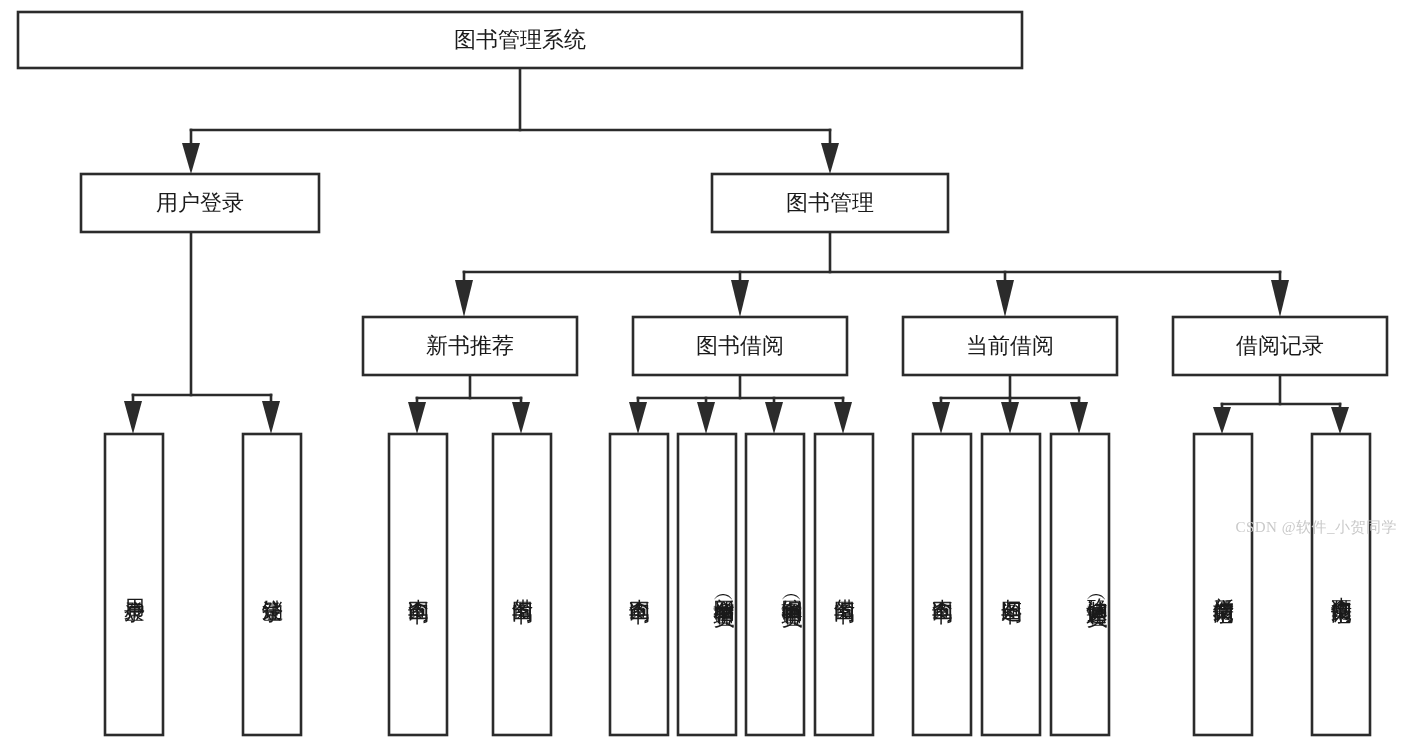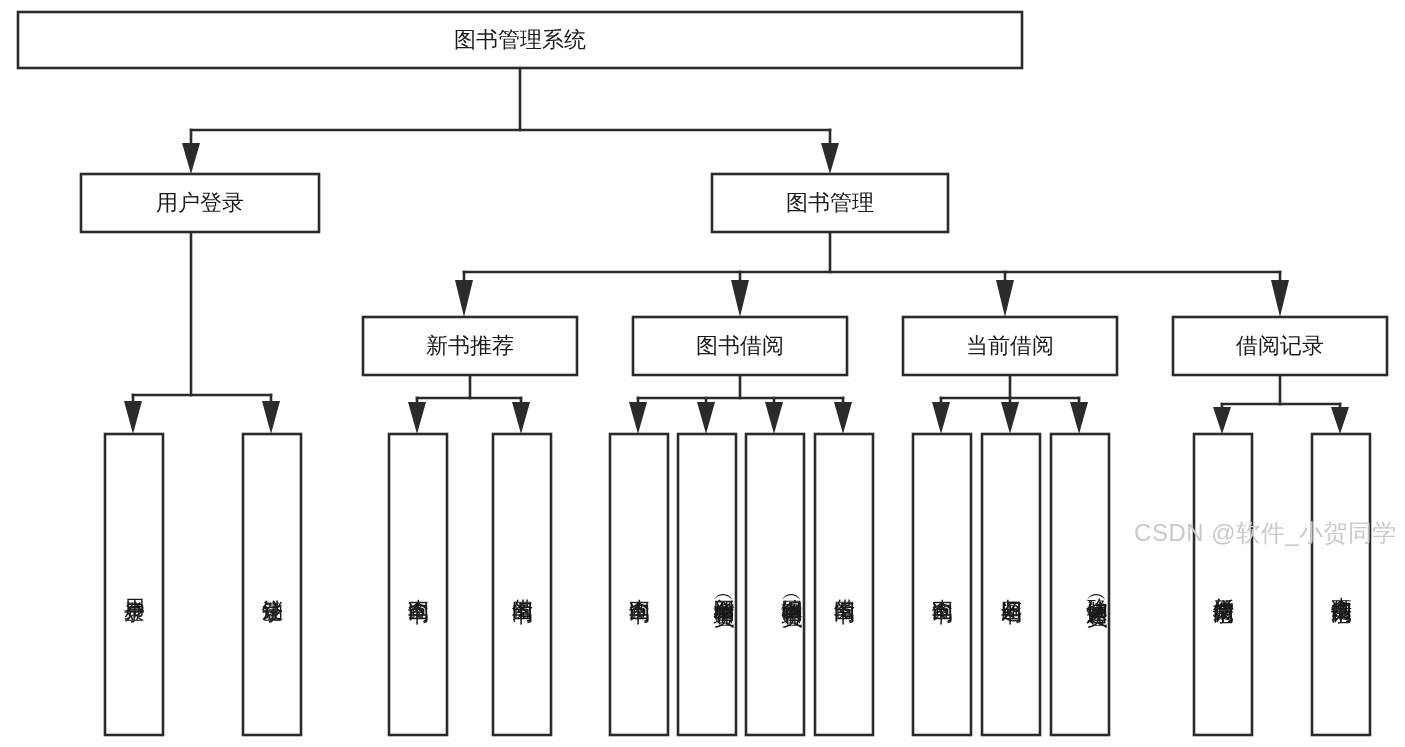--- a/index.html
+++ b/index.html
@@ -61,23 +61,23 @@
     display: flex;
     align-items: center;
     justify-content: center;
     text-align: center;
     white-space: nowrap;
     pointer-events: none;
   }
   .watermark {
     position: absolute;
     right: 8px;
-    bottom: 4px;
-    font-family: Liberation Sans, sans-serif;
-    font-size: 24px;
+    bottom: 16px;
+    font-family: Liberation Serif, serif;
+    font-size: 15px;
     color: #c9c9c9;
     letter-spacing: 0.5px;
     white-space: nowrap;
   }
 </style>
 </head>
 <body>
 
 <div id="diagram-root">
 

